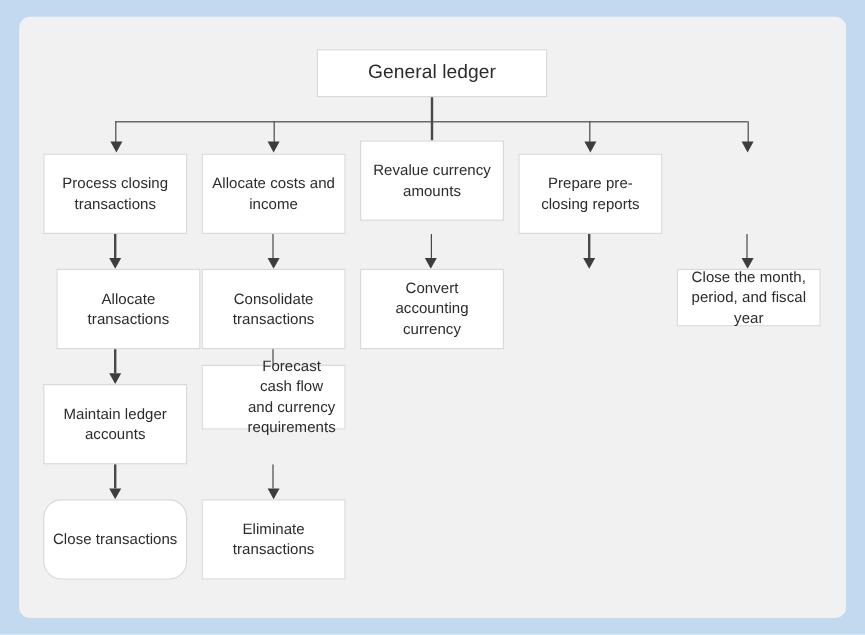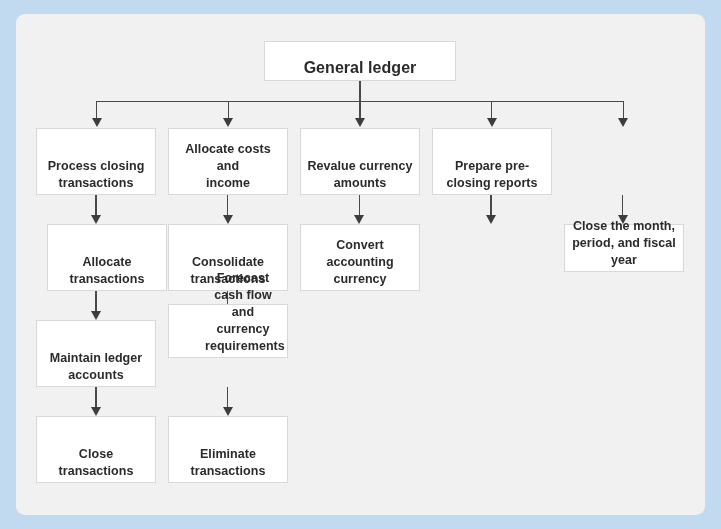--- a/index.html
+++ b/index.html
@@ -29,30 +29,29 @@
     background: #f1f1f1;
     border-radius: 9px;
     overflow: hidden;
   }
   .node {
     position: absolute;
     background: #ffffff;
     border: 1px solid #d9d9d9;
     box-sizing: border-box;
     display: flex;
-    align-items: flex-end;
+    align-items: center;
     justify-content: center;
     text-align: center;
     color: #2b2b2b;
     font-size: 12.5px;
     line-height: 17px;
     letter-spacing: 0.05px;
     padding: 2px 6px;
     font-family: "Liberation Sans", sans-serif;
-    font-weight: bold;
   }
   .node.root {
     font-size: 16px;
     line-height: 20px;
   }
   .node .label {
     display: block;
     width: 100%;
     white-space: pre-line;
   }
@@ -114,21 +113,21 @@
     <div class="conn v" style="left:79.3px; top:277px; height:20px;"></div>
     <div class="arrow" style="left:75px; top:297px;"></div>
 
     <div class="node" style="left:20px; top:306px; width:120px; height:67px;">
       <span class="label">Maintain ledger
 accounts</span>
     </div>
     <div class="conn v" style="left:79.3px; top:373px; height:20px;"></div>
     <div class="arrow" style="left:75px; top:393px;"></div>
 
-    <div class="node" style="left:20px; top:402px; width:120px; height:67px;">
+    <div class="node" style="left:20px; top:402px; width:120px; height:67px;border-radius:15px;">
       <span class="label">Close transactions</span>
     </div>
 
     <div class="node" style="left:152px; top:114px; width:120px; height:67px;">
       <span class="label">Allocate costs and
 income</span>
     </div>
     <div class="conn v" style="left:211px; top:181px; height:20px;"></div>
     <div class="arrow" style="left:206.7px; top:201px;"></div>
 
@@ -145,21 +144,21 @@
 requirements</span>
     </div>
     <div class="conn v" style="left:211px; top:373px; height:20px;"></div>
     <div class="arrow" style="left:206.7px; top:393px;"></div>
 
     <div class="node" style="left:152px; top:402px; width:120px; height:67px;">
       <span class="label">Eliminate
 transactions</span>
     </div>
 
-    <div class="node" style="left:284px; top:114px; width:120px; height:67px;">
+    <div class="node" style="left:284px; top:103px; width:120px; height:67px;">
       <span class="label">Revalue currency
 amounts</span>
     </div>
     <div class="conn v" style="left:342.6px; top:181px; height:20px;"></div>
     <div class="arrow" style="left:338.3px; top:201px;"></div>
 
     <div class="node" style="left:284px; top:210px; width:120px; height:67px;">
       <span class="label">Convert
 accounting
 currency</span>

